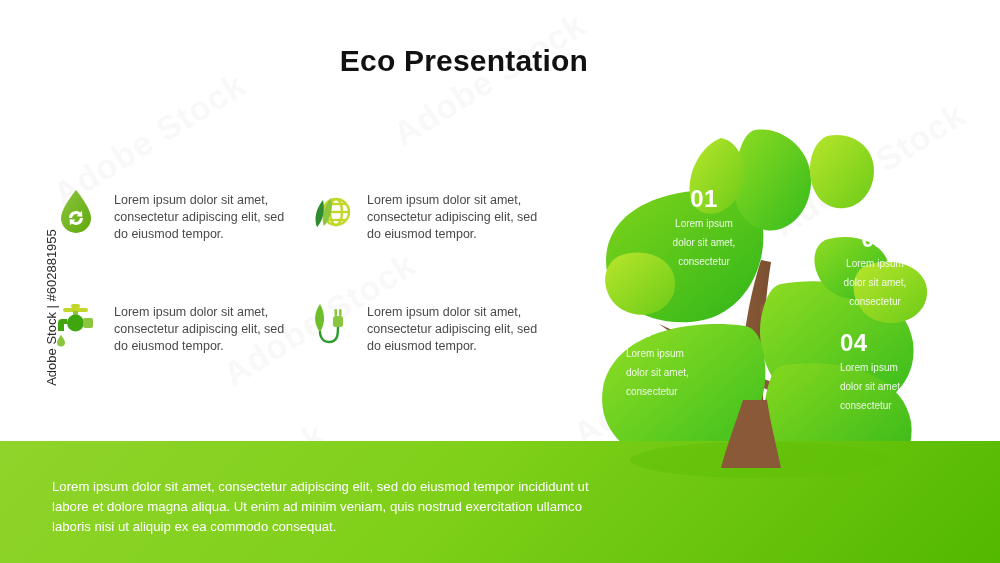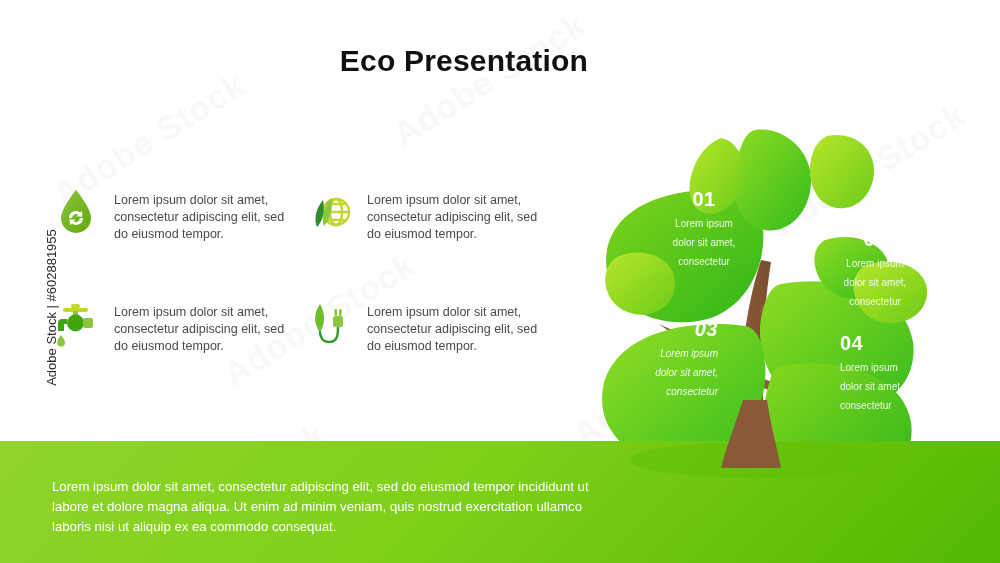--- a/index.html
+++ b/index.html
@@ -65,35 +65,35 @@
     height: 400px;
   }
   #tree-figure svg { display: block; }
 
   .leaf-num {
     position: absolute;
     color: #ffffff;
     pointer-events: none;
   }
   .leaf-num .n {
-    font-size: 20px;
+    font-size: 24px;
     font-weight: bold;
     letter-spacing: 0.5px;
     line-height: 22px;
     margin-bottom: 4px;
   }
   .leaf-num .sub {
     font-size: 10px;
     line-height: 19px;
     color: rgba(255,255,255,0.88);
     width: 78px;
   }
   #leaf-label-01 { left: 665px; top: 188px; text-align: center; }
   #leaf-label-02 { left: 796px; top: 228px; text-align: center; margin-left: 40px; }
-  #leaf-label-03 { left: 640px; top: 318px; text-align: right; font-style: italic; }
+  #leaf-label-03 { left: 626px; top: 318px; text-align: left; }
   #leaf-label-04 { left: 840px; top: 332px; text-align: left; }
 
   
   #bottom-banner {
     position: absolute;
     left: 0;
     top: 441px;
     width: 1000px;
     height: 122px;
     background: linear-gradient(135deg, #8fd42a 0%, #7fd019 45%, #53b800 100%);

